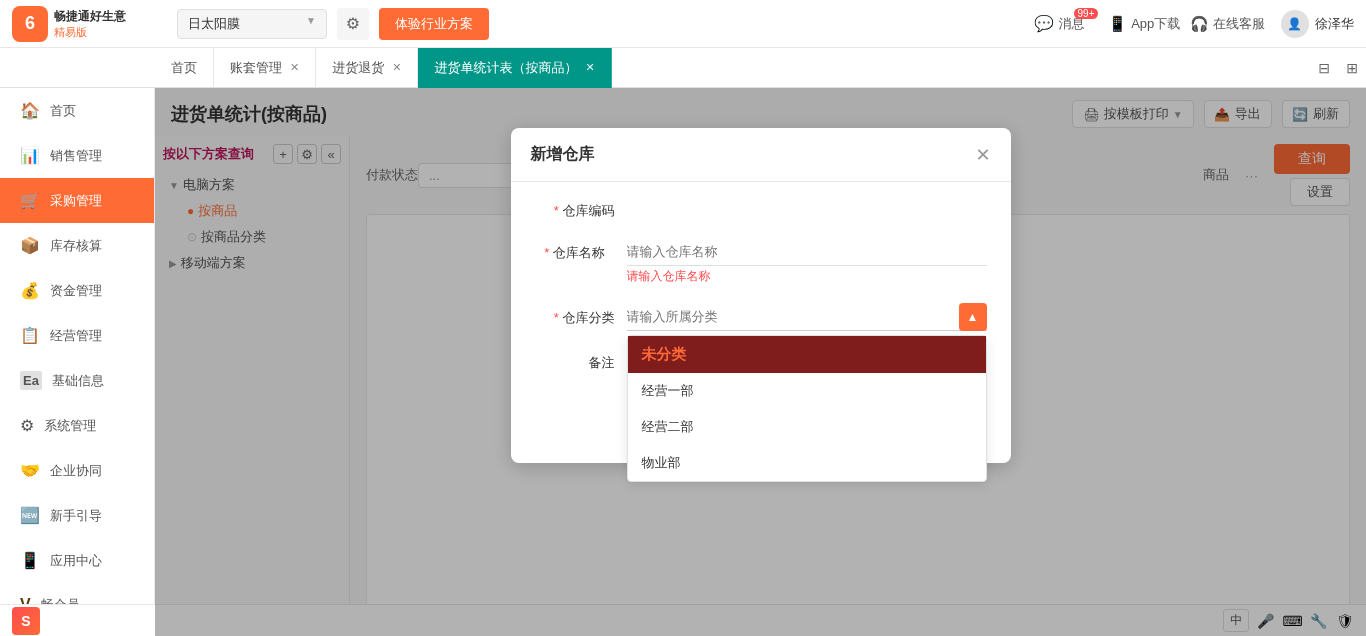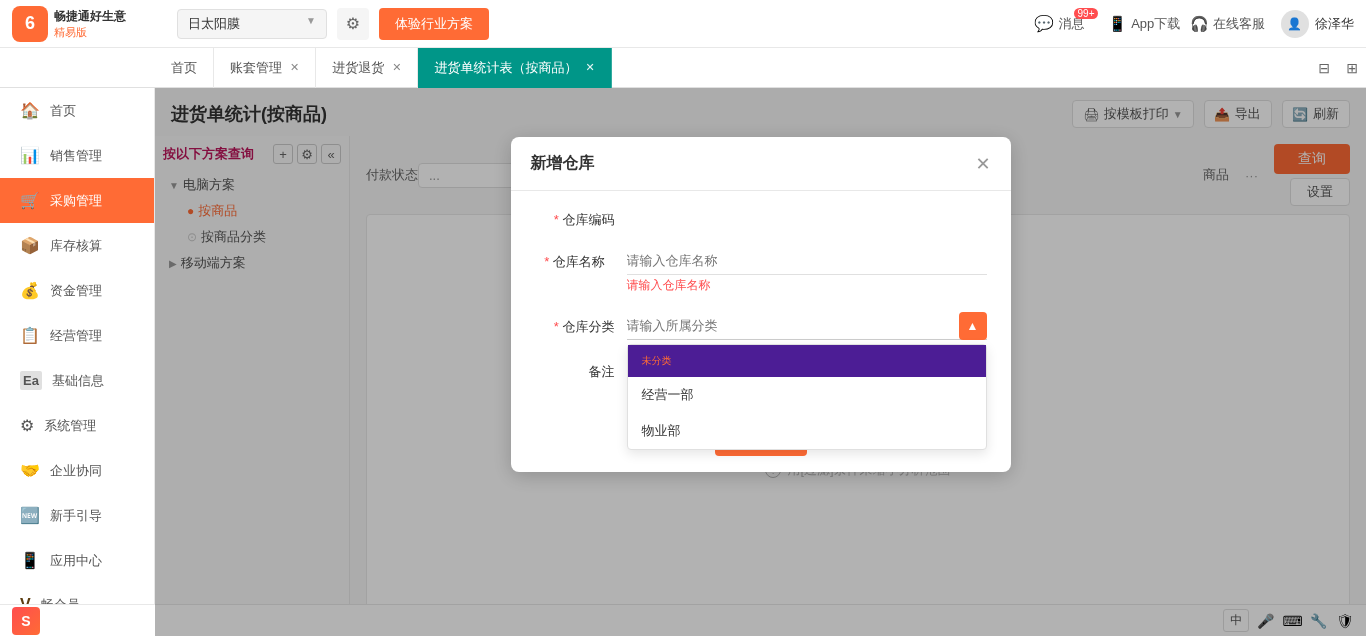--- a/index.html
+++ b/index.html
@@ -206,21 +206,21 @@
             <div style="display:flex;align-items:center;gap:6px;">
               <span style="width:16px;height:16px;border-radius:50%;border:1px solid #bbb;display:flex;align-items:center;justify-content:center;font-size:11px;color:#bbb;">?</span>
               <span style="color:#bbb;font-size:13px;">用[过滤]条件来缩小分析范围</span>
             </div>
           </div>
         </div>
       </div>
     </div>
 
     <div style="position:absolute;top:0;left:0;right:0;bottom:0;background:rgba(0,0,0,0.3);z-index:100;display:flex;align-items:flex-start;justify-content:center;padding-top:40px;">
-      <div style="background:white;border-radius:8px;width:500px;box-shadow:0 4px 20px rgba(0,0,0,0.2);overflow:visible;position:relative;margin-top:9px;">
+      <div style="background:white;border-radius:8px;width:500px;box-shadow:0 4px 20px rgba(0,0,0,0.2);overflow:visible;position:relative;">
 
         <div style="padding:16px 20px;border-bottom:1px solid #e8e8e8;display:flex;align-items:center;justify-content:space-between;">
           <span style="font-size:16px;font-weight:bold;color:#333;">新增仓库</span>
           <span style="cursor:pointer;color:#999;font-size:18px;line-height:1;">✕</span>
         </div>
 
         <div style="padding:20px 24px;">
 
           <div style="display:flex;align-items:center;margin-bottom:18px;gap:12px;">
             <div style="width:80px;text-align:right;color:#333;font-size:13px;flex-shrink:0;">
@@ -243,22 +243,23 @@
           <div style="display:flex;align-items:flex-start;margin-bottom:18px;gap:12px;position:relative;">
             <div style="width:80px;text-align:right;color:#333;font-size:13px;flex-shrink:0;padding-top:6px;">
               <span style="color:#ff4d4f;">*</span>
               <span>仓库分类</span>
             </div>
             <div style="flex:1;position:relative;">
               <input type="text" style="width: 100%; border-top: none; border-right: none; border-left: none; border-image: initial; border-bottom: 1px solid rgb(204, 204, 204); padding: 6px 36px 6px 0px; font-size: 13px; outline: none; color: rgb(153, 153, 153);" placeholder="请输入所属分类">
               <div style="position:absolute;right:0;top:50%;transform:translateY(-50%);width:28px;height:28px;background:#ff6b35;border-radius:4px;display:flex;align-items:center;justify-content:center;color:white;cursor:pointer;font-size:12px;">▲</div>
               
               <div style="position:absolute;top:calc(100% + 4px);left:0;right:0;background:white;border:1px solid #e0e0e0;border-radius:4px;box-shadow:0 4px 12px rgba(0,0,0,0.1);z-index:200;">
-                <div style="padding:9px 14px;cursor:pointer;font-size:10px;color:#ff6b35;background:#4c1d95;">未分类</div>
+                <div style="padding:9px 14px;cursor:pointer;font-size:15px;color:#ff6b35;background:#7f1d1d;font-weight:bold;">未分类</div>
                 <div style="padding:9px 14px;cursor:pointer;font-size:13px;color:#333;">经营一部</div>
+                <div style="padding:9px 14px;cursor:pointer;font-size:13px;color:#333;">经营二部</div>
                 <div style="padding:9px 14px;cursor:pointer;font-size:13px;color:#333;">物业部</div>
               </div>
             </div>
           </div>
 
           <div style="display:flex;align-items:center;margin-bottom:8px;gap:12px;">
             <div style="width:80px;text-align:right;color:#333;font-size:13px;flex-shrink:0;">
               <span>备注</span>
             </div>
             <input type="text" style="flex: 1 1 0%; border-top: none; border-right: none; border-left: none; border-image: initial; border-bottom: 1px solid rgb(204, 204, 204); padding: 6px 0px; font-size: 13px; outline: none; color: rgb(51, 51, 51);">

